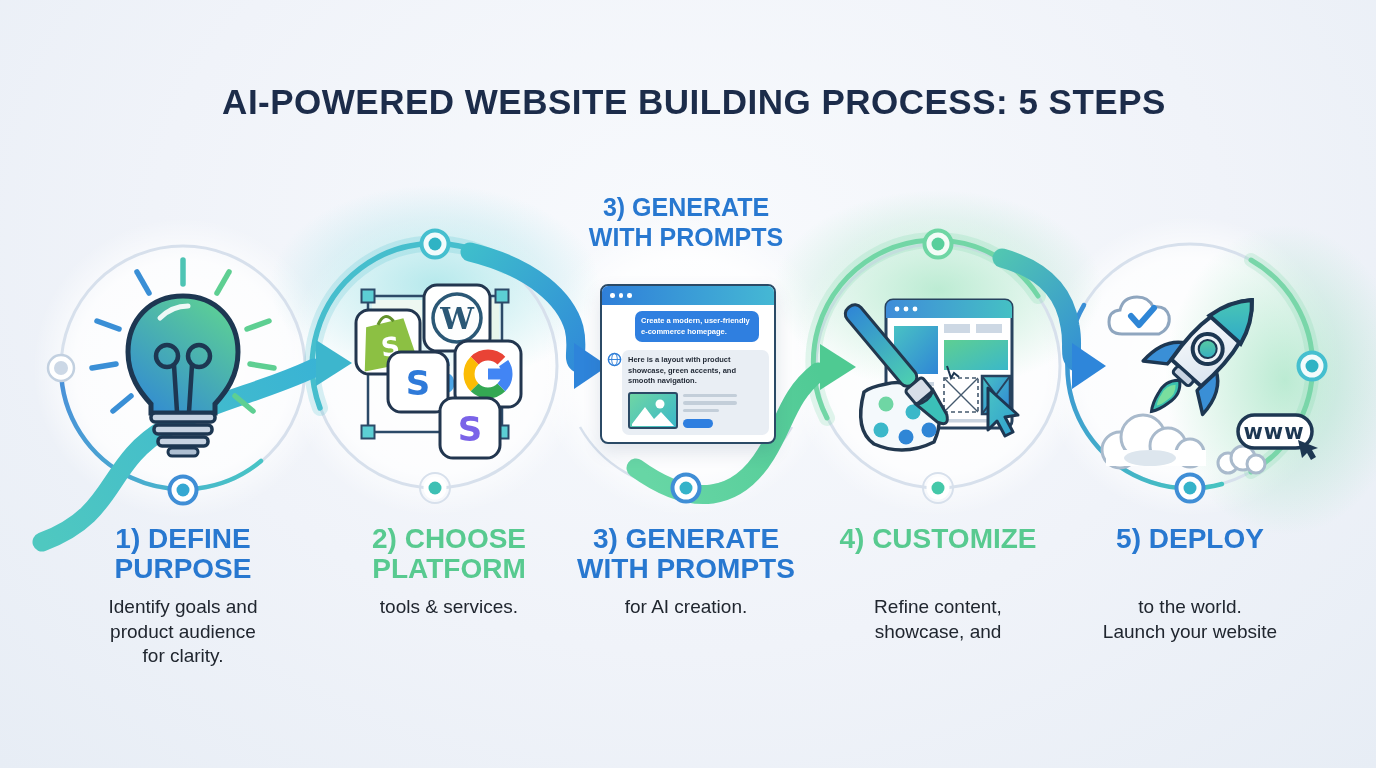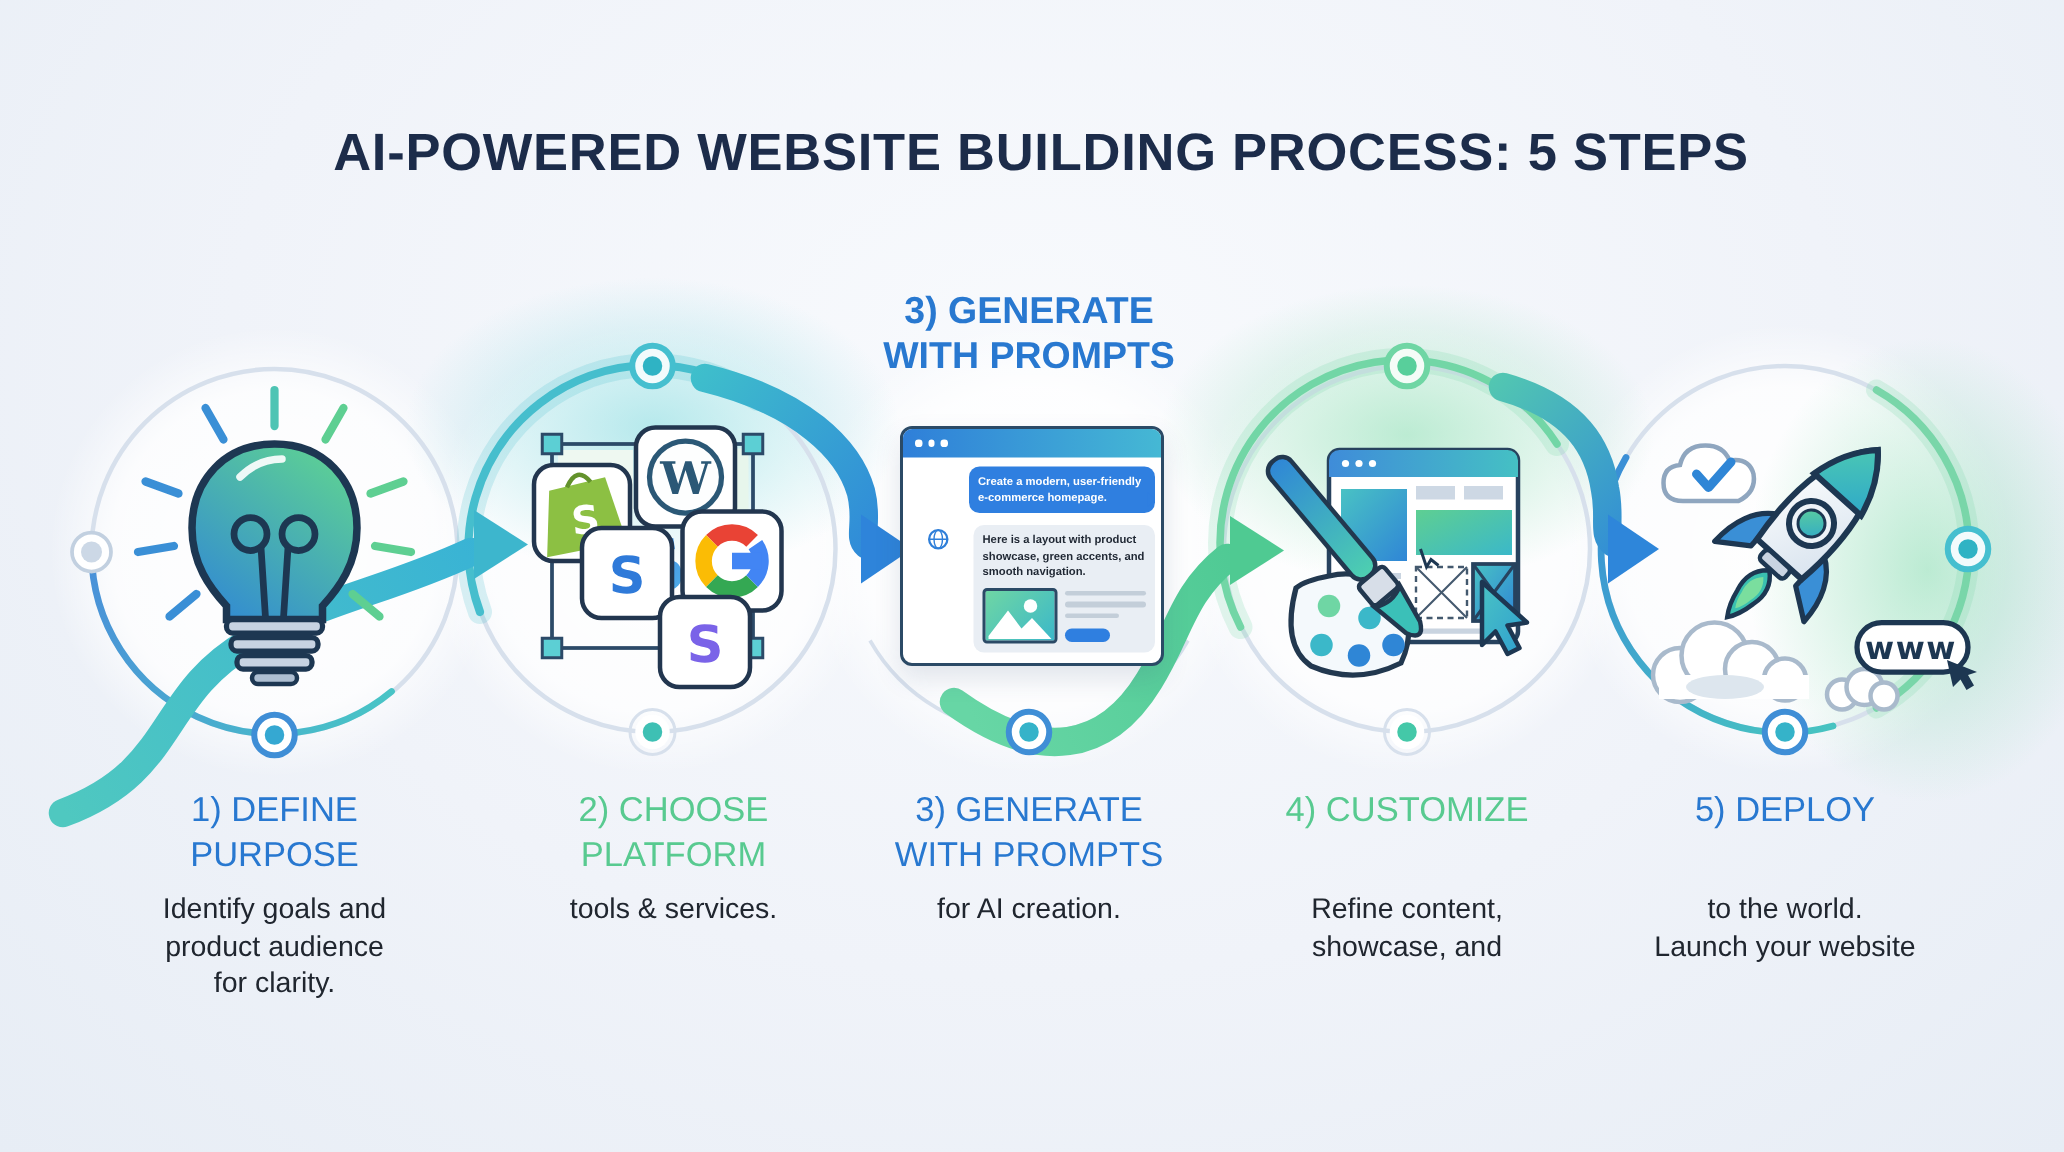--- a/index.html
+++ b/index.html
@@ -4,37 +4,37 @@
 <style>
   html,body{margin:0;padding:0;background:#e9eef5;font-family:"Liberation Sans",sans-serif;}
   .stage{position:relative;width:1376px;height:768px;overflow:hidden;
          background:radial-gradient(ellipse at 50% 32%,#f8fafd 0%,#f0f3f9 55%,#e7edf5 100%);}
   svg.flow{position:absolute;left:0;top:0;}
   .title{position:absolute;left:12px;right:0;top:82px;text-align:center;
          font-size:35px;font-weight:bold;letter-spacing:.5px;color:#1c2c4a;}
   .top-label{position:absolute;left:566px;top:192px;width:240px;text-align:center;
          font-size:25px;font-weight:bold;line-height:30px;color:#2878d0;}
   .step-label{position:absolute;top:524px;width:240px;text-align:center;}
-  .step-label .head{font-size:23px;font-weight:normal;line-height:30px;min-height:60px;}
+  .step-label .head{font-size:28px;font-weight:bold;line-height:30px;min-height:60px;}
   .step-label.blue .head{color:#2878d0;}
   .step-label.green .head{color:#58ca90;}
   .step-label .desc{margin-top:11px;font-size:19px;line-height:24.5px;color:#20262f;}
   
   .browser{position:absolute;left:600px;top:284px;width:172px;height:156px;background:#fff;
            border:2.5px solid #2b4a66;border-radius:8px;overflow:hidden;
            box-shadow:0 8px 18px rgba(40,70,110,.14);}
   .browser-hd{height:19px;background:linear-gradient(90deg,#2f7fd9,#45b8d4);
            display:flex;align-items:center;padding-left:8px;gap:4px;}
   .dot{width:4.5px;height:4.5px;border-radius:50%;background:#fff;}
-  .b-body{position:relative;padding:6px 5px 0 16px;}
+  .b-body{position:relative;padding:6px 5px 0 5px;}
   .u-bubble{position:relative;margin-left:28px;width:112px;background:#2f7fe0;border-radius:7px;
            padding:5px 6px;color:#fff;font-size:7.5px;font-weight:bold;line-height:1.4;}
   .u-bubble:after{content:"";position:absolute;right:-5px;top:55%;border:5px solid transparent;
            border-left-color:#2f7fe0;}
-  .ai-row{display:flex;margin-top:8px;gap:16px;}
+  .ai-row{display:flex;margin-top:8px;gap:0;}
   .globe{flex:0 0 15px;width:15px;height:15px;margin-top:2px;}
   .ai-bubble{position:relative;flex:1;background:#e9eef4;border-radius:7px;padding:5px 6px 6px 6px;
            color:#1f2733;font-size:7.5px;font-weight:bold;line-height:1.4;}
   .ai-bubble:before{content:"";position:absolute;left:-5px;top:20%;border:5px solid transparent;
            border-right-color:#e9eef4;}
   .ai-media{display:flex;gap:5px;margin-top:5px;}
   .img-ph{width:46px;height:33px;border:2px solid #2b4a66;border-radius:3px;
            background:linear-gradient(135deg,#6fd6a4,#3bb8c9);position:relative;overflow:hidden;}
   .lines{display:flex;flex-direction:column;gap:4px;padding-top:2px;}
   .ln{height:3.5px;border-radius:2px;background:#c3ced9;}

